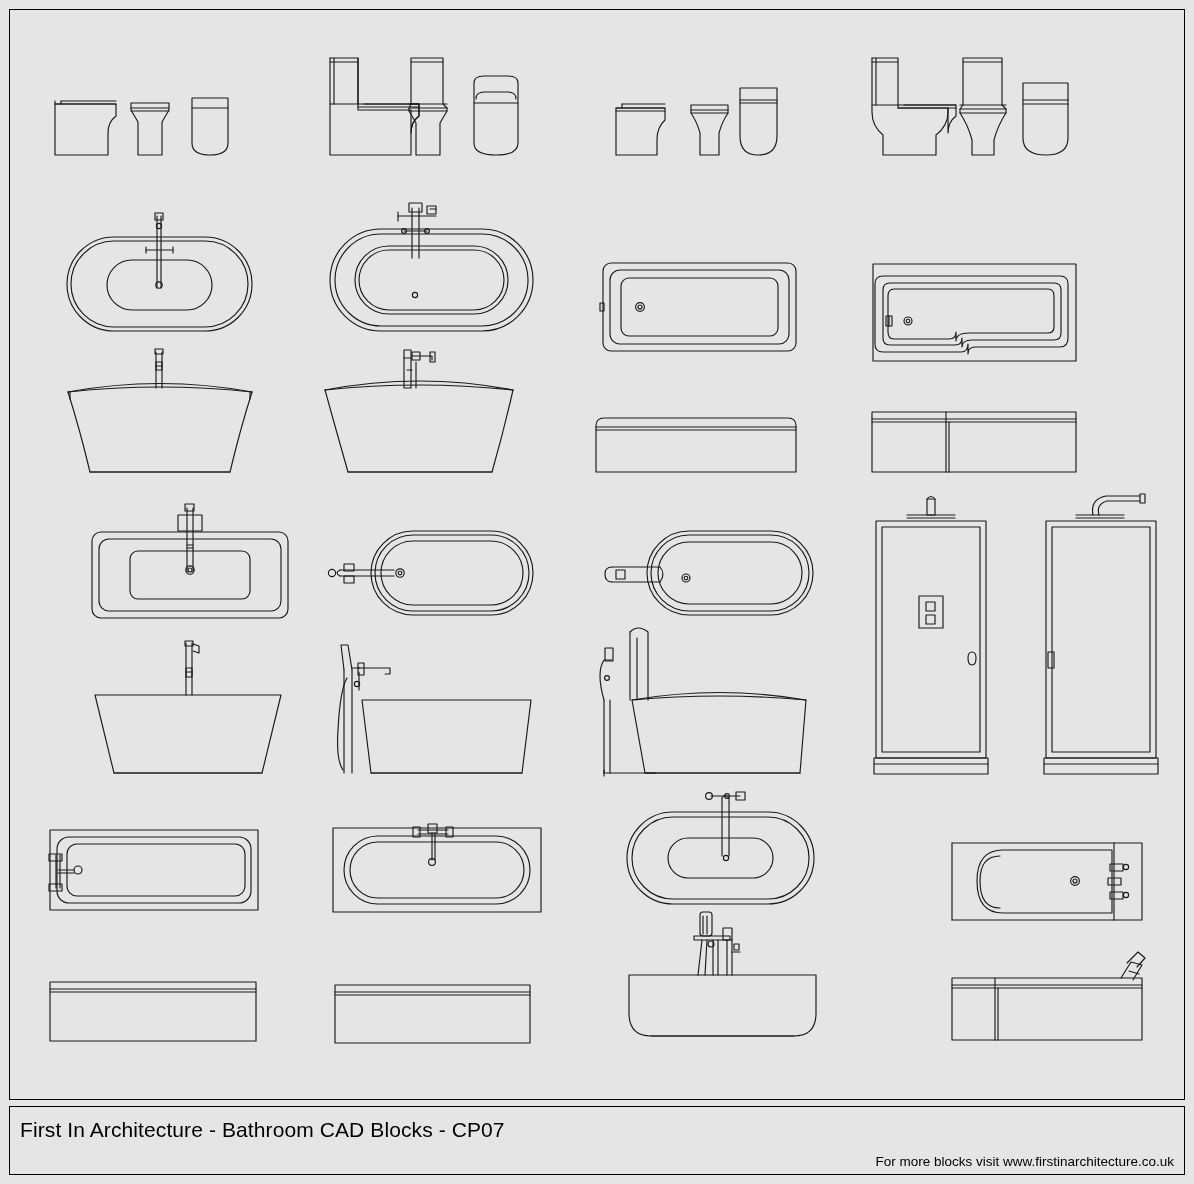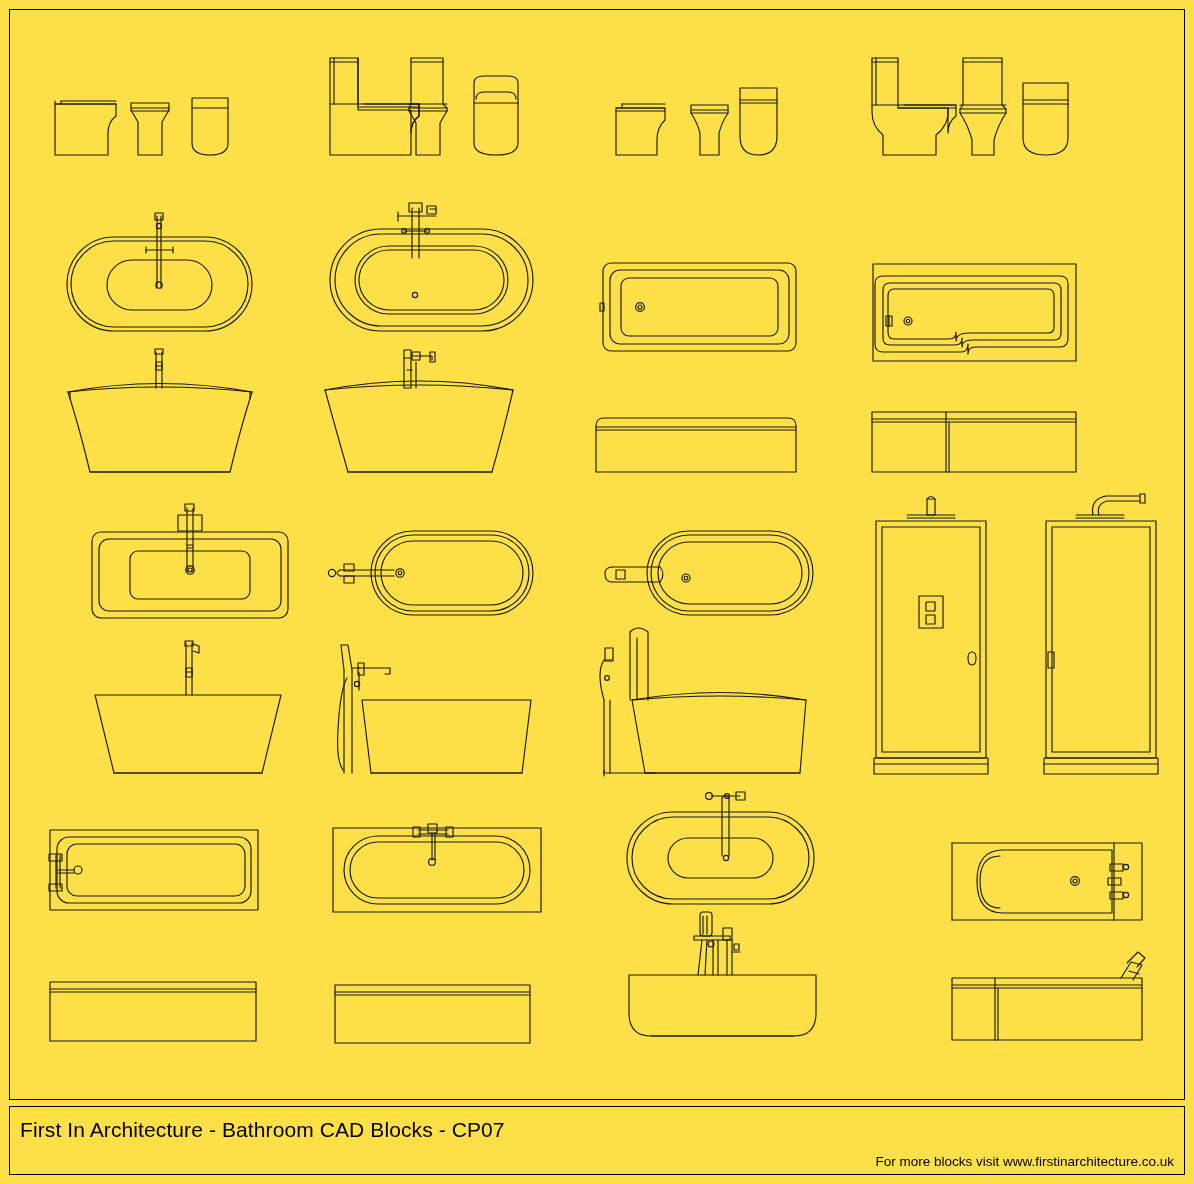--- a/index.html
+++ b/index.html
@@ -7,21 +7,21 @@
     padding: 0;
     background: #ffffff;
   }
   body {
     font-family: "Liberation Sans", sans-serif;
   }
   #sheet {
     position: relative;
     width: 1194px;
     height: 1184px;
-    background: #fde047;
+    background: #e5e5e5;
     box-sizing: border-box;
     overflow: hidden;
   }
   #drawing-frame {
     position: absolute;
     left: 9px;
     top: 9px;
     width: 1176px;
     height: 1091px;
     border: 1.4px solid #000;

